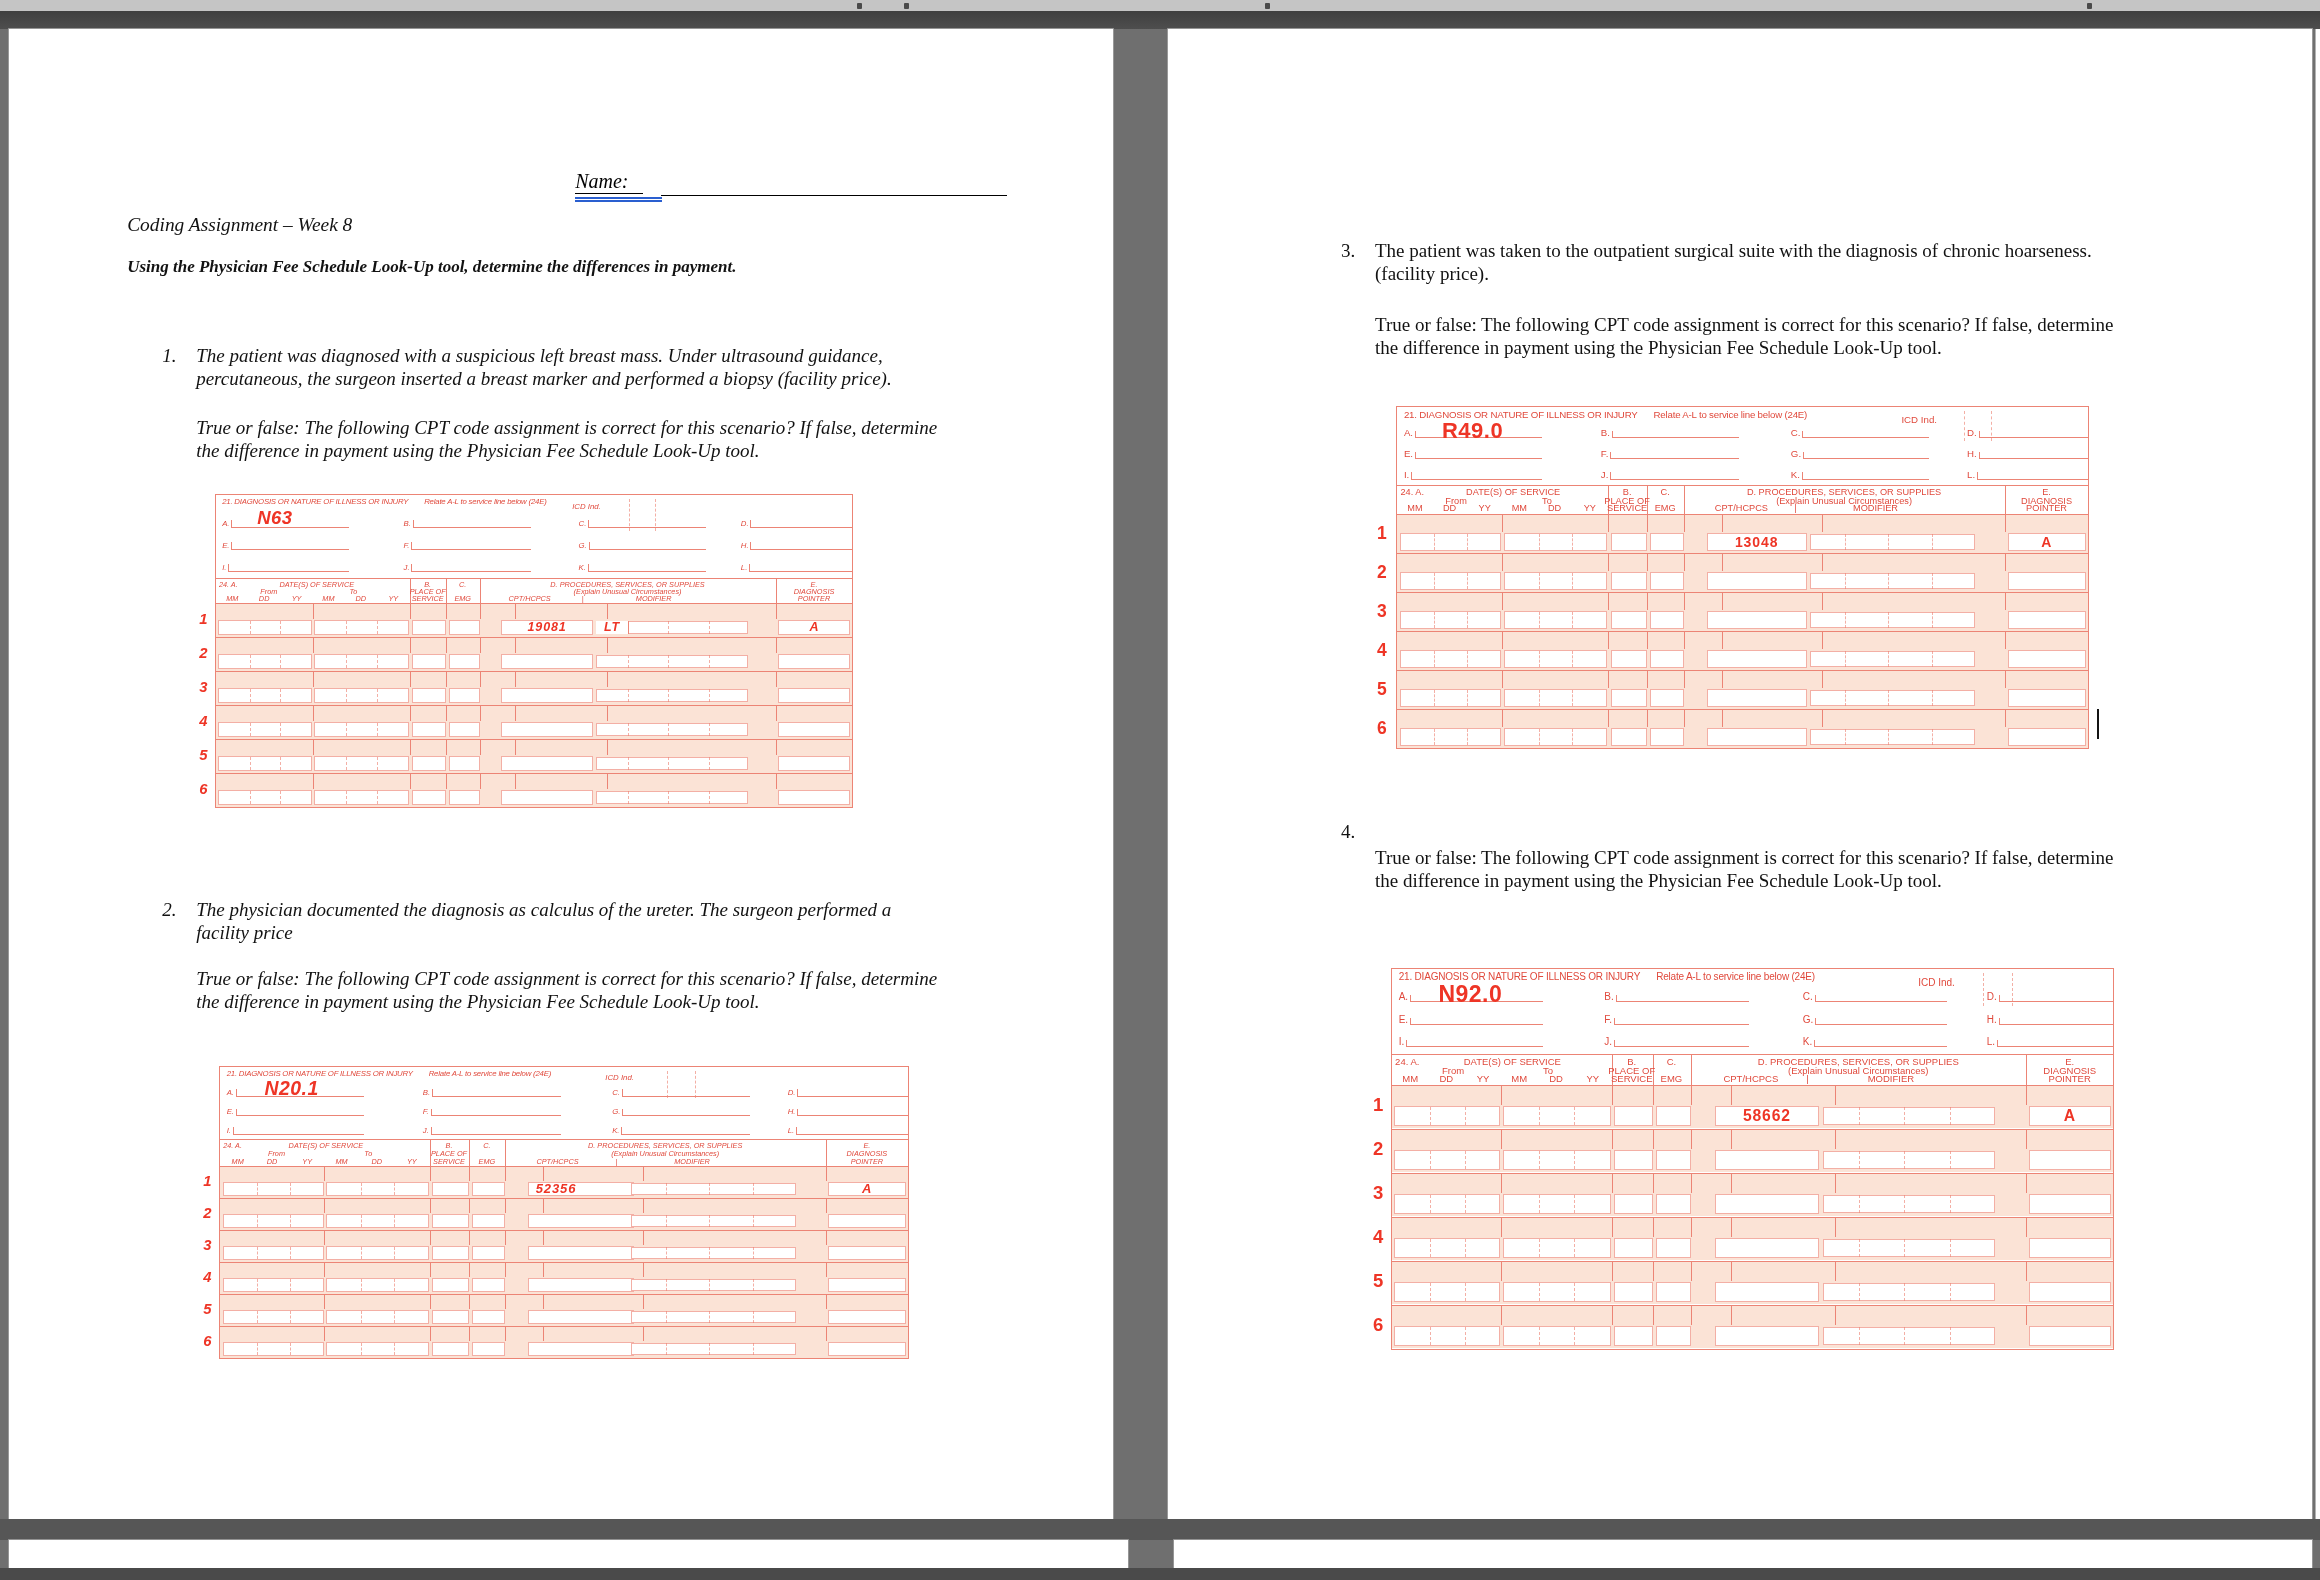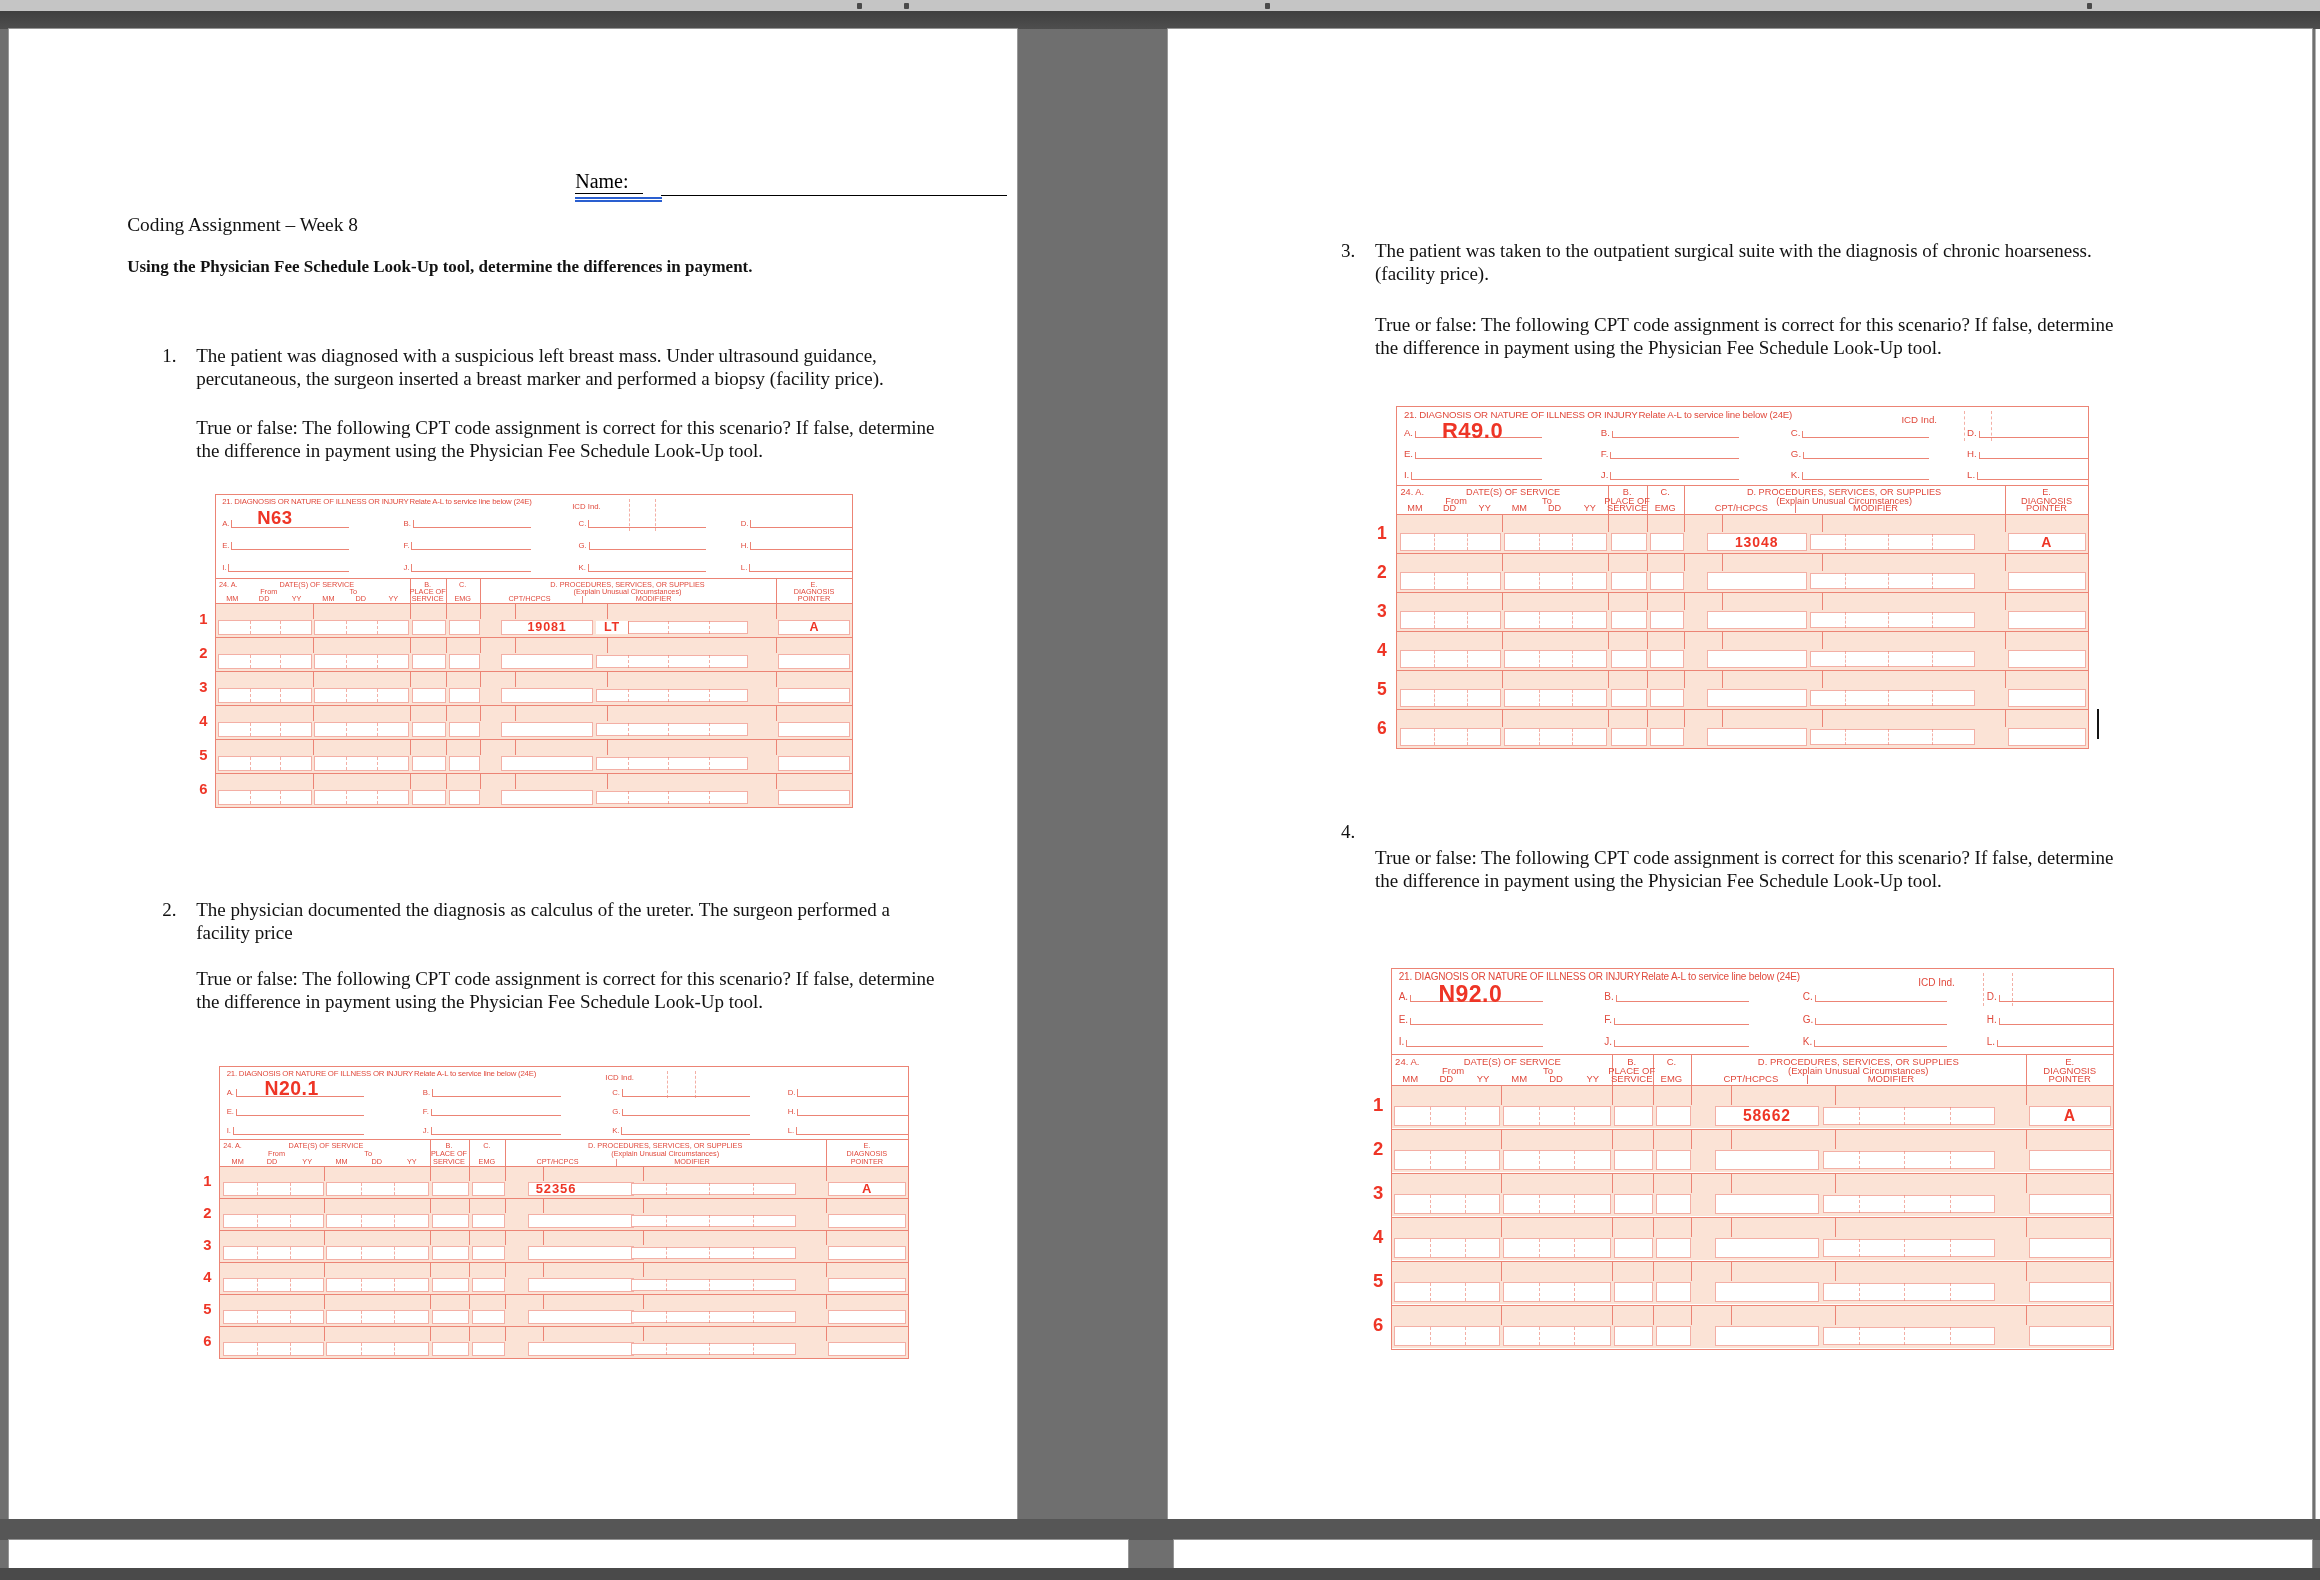--- a/index.html
+++ b/index.html
@@ -9,21 +9,21 @@
   .top-strip i{position:absolute;top:2.8px;width:4.6px;height:6.5px;background:#4a4a4a;border-radius:0.9px;}
   .top-gap{position:absolute;left:0;top:11px;width:2320px;height:17.5px;background:linear-gradient(#3f3f3f,#4e4e4e);}
   .canvas{position:absolute;left:0;top:29px;width:2320px;height:1491px;background:#6f6f6f;}
   .bottom-gap{position:absolute;left:0;top:1519px;width:2320px;height:21px;background:#565656;}
   .bottom-strip{position:absolute;left:0;top:1540px;width:2320px;height:28px;background:#6f6f6f;}
   .bottom-strip .sliver{position:absolute;top:0;height:28px;background:#fff;box-shadow:0 0 0 0.9px #9a9a9a;}
   .bottom-edge{position:absolute;left:0;top:1568px;width:2320px;height:12px;background:#4a4a4a;}
   .right-sliver{position:absolute;top:0;left:2315px;width:5.5px;height:1491px;background:#fdfdfd;border-left:0.9px solid #b2b2b2;}
 
   .page{position:absolute;top:0;height:1491px;background:#ffffff;box-shadow:0 0 0 0.9px #9e9e9e;}
-  .page-left{left:9.2px;width:1008px;}
+  .page-left{left:9.2px;width:1104px;font-style:italic;}
   .page-right{left:1168px;width:1144px;}
 
   
   .doc{position:absolute;font-family:"Liberation Serif","DejaVu Serif",serif;font-size:19px;line-height:23px;color:#121212;white-space:nowrap;}
   .doc .qn{position:absolute;left:-34px;top:0;}
   .doc .gap28{height:26px;} .doc .gap25{height:23px;} .doc .gap30{height:28px;}
   .title{font-size:19.4px;}
   .instruction{font-size:17px;font-weight:bold;}
   .name-wrap{position:absolute;left:566px;top:141px;font-family:"Liberation Serif","DejaVu Serif",serif;font-size:20px;color:#000;}
   .name-wrap .nm{border-bottom:1.5px solid #000;padding-right:14.8px;display:inline-block;}
@@ -39,21 +39,21 @@
   .f2{left:193px;top:1037px;width:707px;--numw:16.6px;--b21:72px;--hdr:26px;--row:31px;--lbl:7.8px;--val:13px;--numfs:14.8px;--dx:19.4px;--icd:56%;}
   .f3{left:208px;top:377px;width:713px;--numw:20px;--b21:78px;--hdr:28px;--row:38px;--lbl:9.7px;--val:14px;--numfs:17.5px;--dx:22px;--icd:73%;}
   .f4{left:204px;top:939px;width:742px;--numw:18.5px;--b21:85px;--hdr:29.5px;--row:43px;--lbl:10px;--val:15.7px;--numfs:18.5px;--dx:23px;--icd:73%;}
   .cf-box{margin-left:var(--numw);border:1.4px solid var(--fline);background:#fff;position:relative;}
   .vl{position:absolute;top:0;bottom:0;width:0;}
   .vl.s{border-left:0.9px solid var(--fline);}
   .vl.d{border-left:0.9px dashed var(--flight);}
 
   .cf-21{position:relative;height:var(--b21);border-bottom:1.4px solid var(--fline);overflow:hidden;font-size:var(--lbl);}
   .cf21-title{position:absolute;left:1%;top:1.8px;letter-spacing:-0.2px;white-space:nowrap;}
-  .cf21-title .relate{margin-left:1px;text-align:center;}
+  .cf21-title .relate{margin-left:16px;text-align:center;}
   .cf21-icd{position:absolute;top:9%;left:var(--icd);}
   .icd1{position:absolute;border-left:1.4px dashed var(--flight);top:5%;height:38%;left:calc(var(--icd) + 9%);}
   .icd2{position:absolute;border-left:1.4px dashed var(--flight);top:5%;height:38%;left:calc(var(--icd) + 13%);}
   .dl{position:absolute;display:flex;align-items:flex-end;width:20%;height:11px;}
   .dl b{font-weight:normal;margin-right:1.8px;}
   .dl i{flex:1;height:6.5px;border-left:0.9px solid var(--fline);border-bottom:1.4px solid var(--fline);}
   .cf-dxcode{position:absolute;left:6.5%;top:14%;font-size:var(--dx);color:var(--fval);font-weight:600;letter-spacing:0.5px;}
 
   .cf-hdr{position:relative;height:var(--hdr);border-bottom:1.4px solid var(--fline);font-size:calc(var(--lbl) - 0.5px);line-height:1;overflow:hidden;}
   .cf-hdr .h{position:absolute;white-space:nowrap;}

